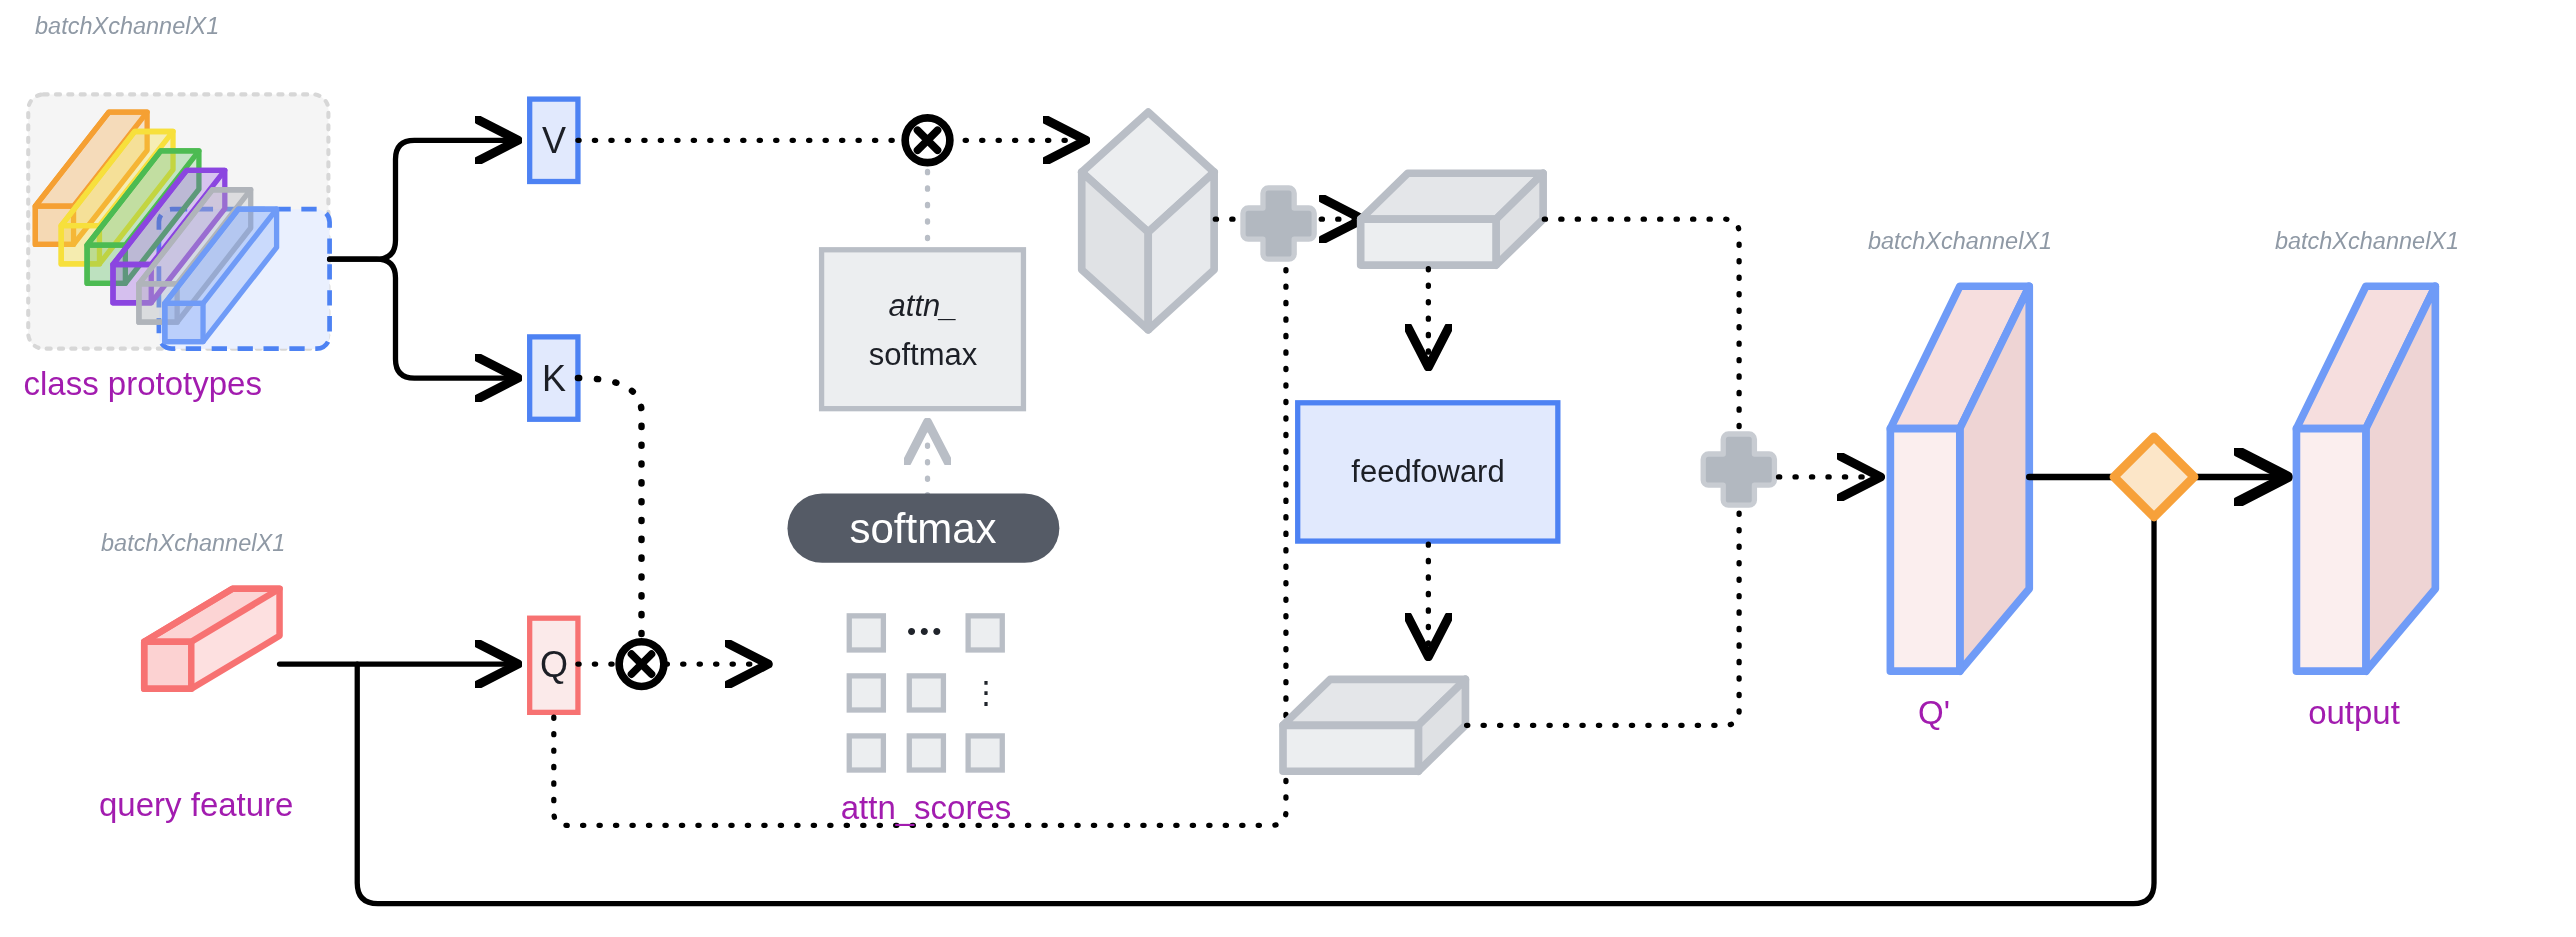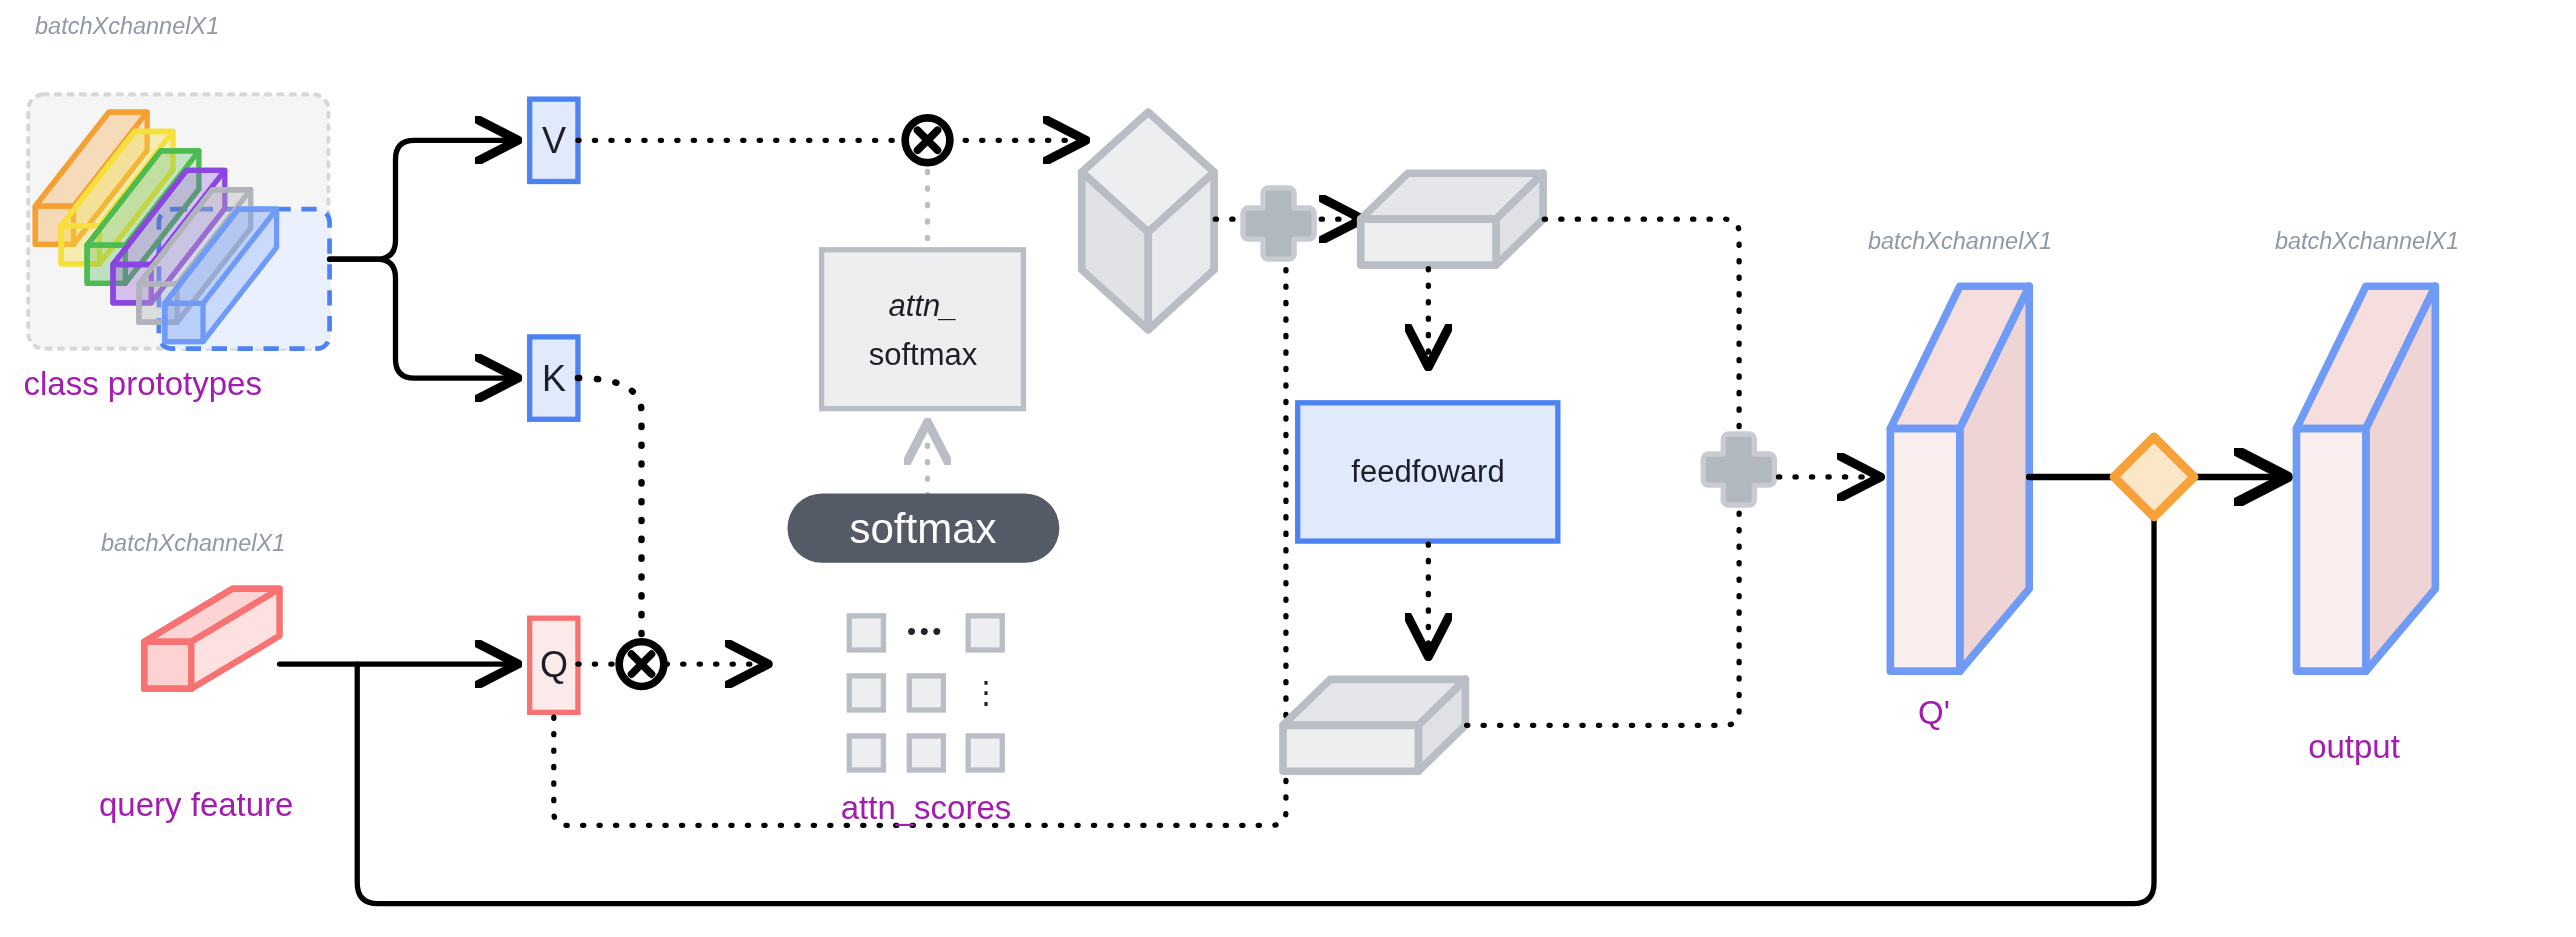--- a/index.html
+++ b/index.html
@@ -218,16 +218,16 @@
   <div class="lbl center" style="left:926px;top:631px;font-size:26px;color:#20242b;letter-spacing:3.5px;">•••</div>
   <div class="lbl center" style="left:986px;top:692px;font-size:31px;color:#20242b;">⋮</div>
   <div class="lbl big-label ctr-x" style="left:926px;top:789px;">attn_scores</div>
 
   <div class="lbl node-label center" style="left:1428px;top:472px;">feedfoward</div>
 
   <div class="lbl dim-label ctr-x" style="left:1960px;top:228px;">batchXchannelX1</div>
   <div class="lbl big-label ctr-x" style="left:1934px;top:694px;">Q'</div>
 
   <div class="lbl dim-label ctr-x" style="left:2367px;top:228px;">batchXchannelX1</div>
-  <div class="lbl big-label ctr-x" style="left:2354px;top:728px;">output</div>
+  <div class="lbl big-label ctr-x" style="left:2354px;top:694px;">output</div>
 
 </div>
 
 
 </body></html>

